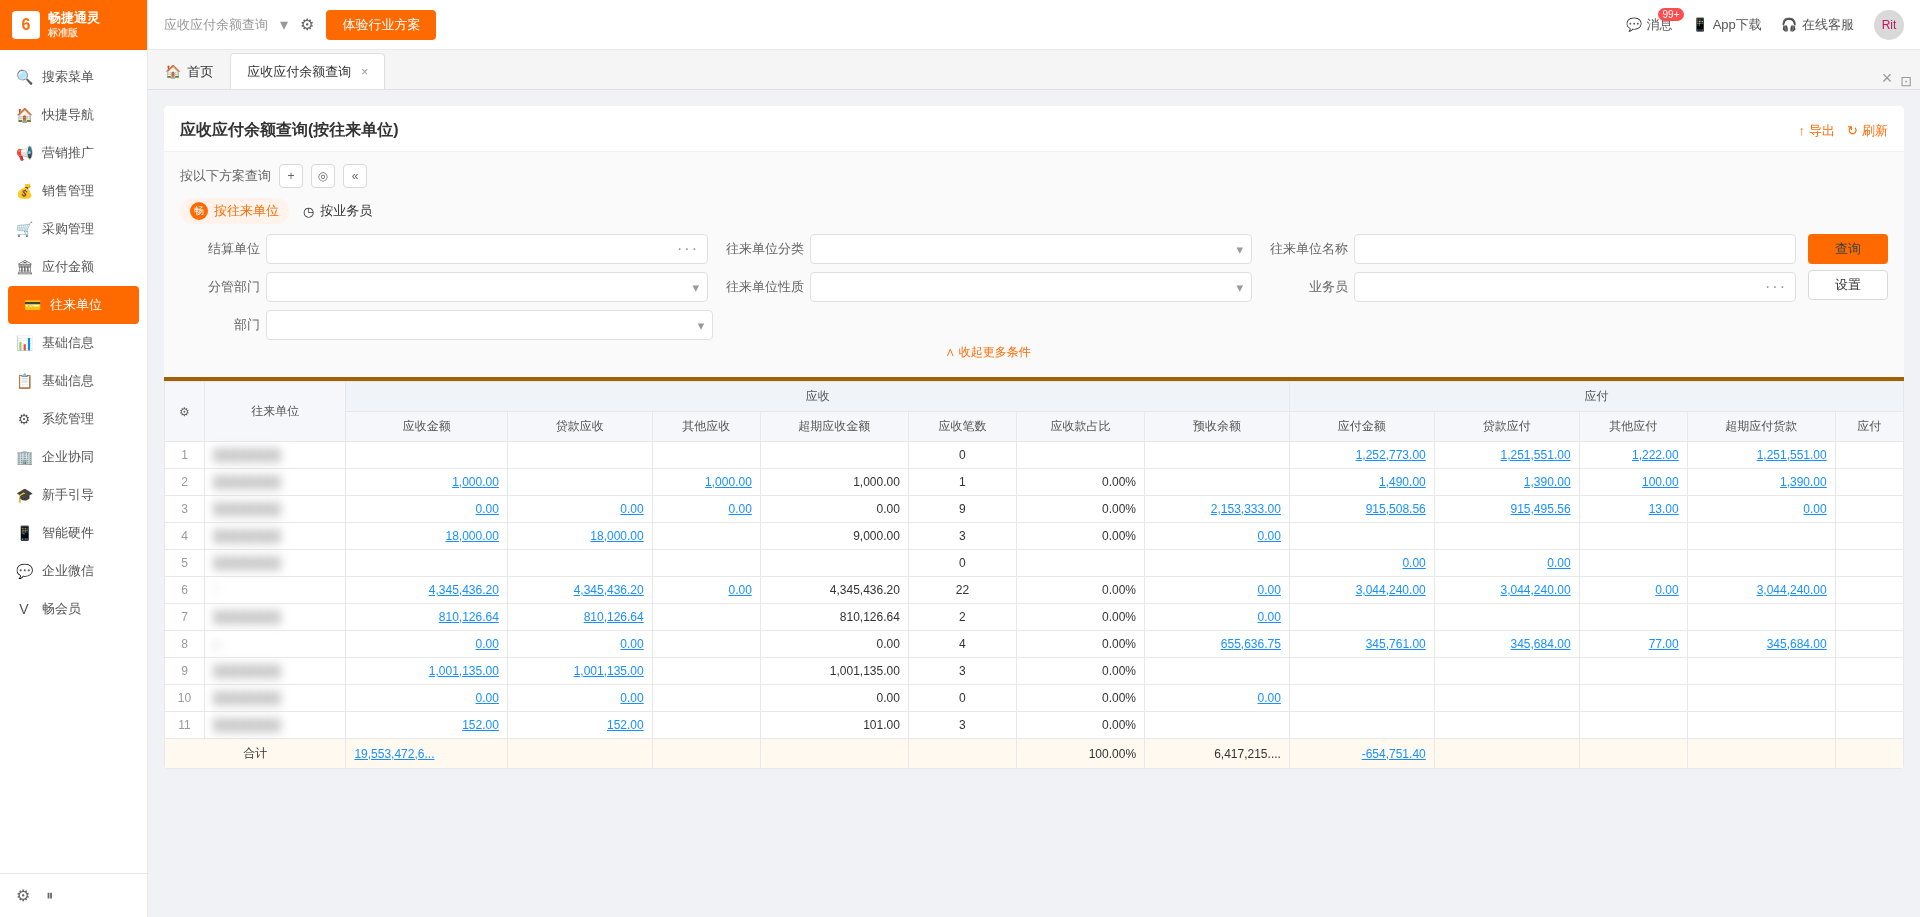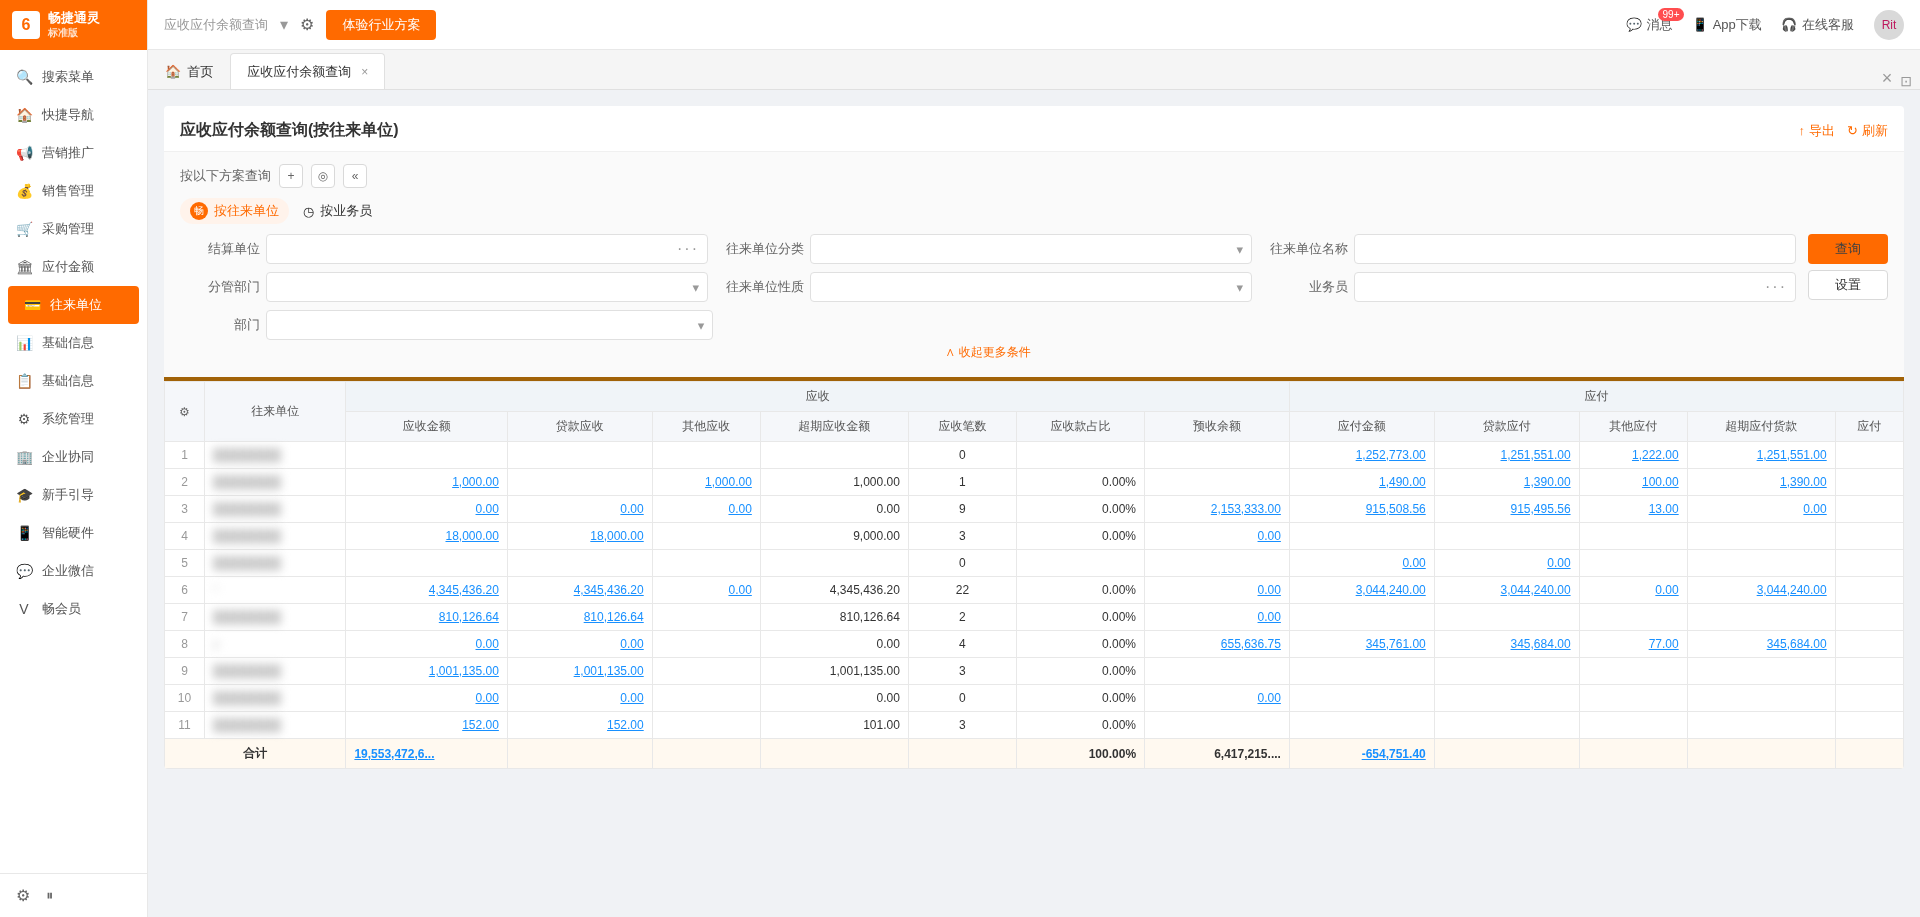--- a/index.html
+++ b/index.html
@@ -164,21 +164,21 @@
       white-space: nowrap;
     }
     .data-table th {
       background: #f5f7fa; color: #555; font-weight: 500; text-align: center;
     }
     .data-table td:nth-child(2) { text-align: left; }
     .data-table thead tr:first-child th { text-align: center; }
     .data-table .group-header { text-align: center; background: #f0f4f8; }
     .data-table .row-num { text-align: center; color: #999; width: 40px; }
     .data-table .link-cell { color: #1890ff; text-decoration: underline; cursor: pointer; }
-    .data-table .total-row td { background: #fff9f0; font-weight: 700; }
+    .data-table .total-row td { background: #fff9f0; font-weight: 400; }
     .data-table .total-row td:first-child { text-align: center; }
     .gear-cell { text-align: center !important; }
     .blurred { filter: blur(4px); user-select: none; color: #ccc; }
     .settings-icon { cursor: pointer; color: #666; }
   </style>
 </head>
 <body>
 
 <div class="sidebar">
   <div class="sidebar-logo">

